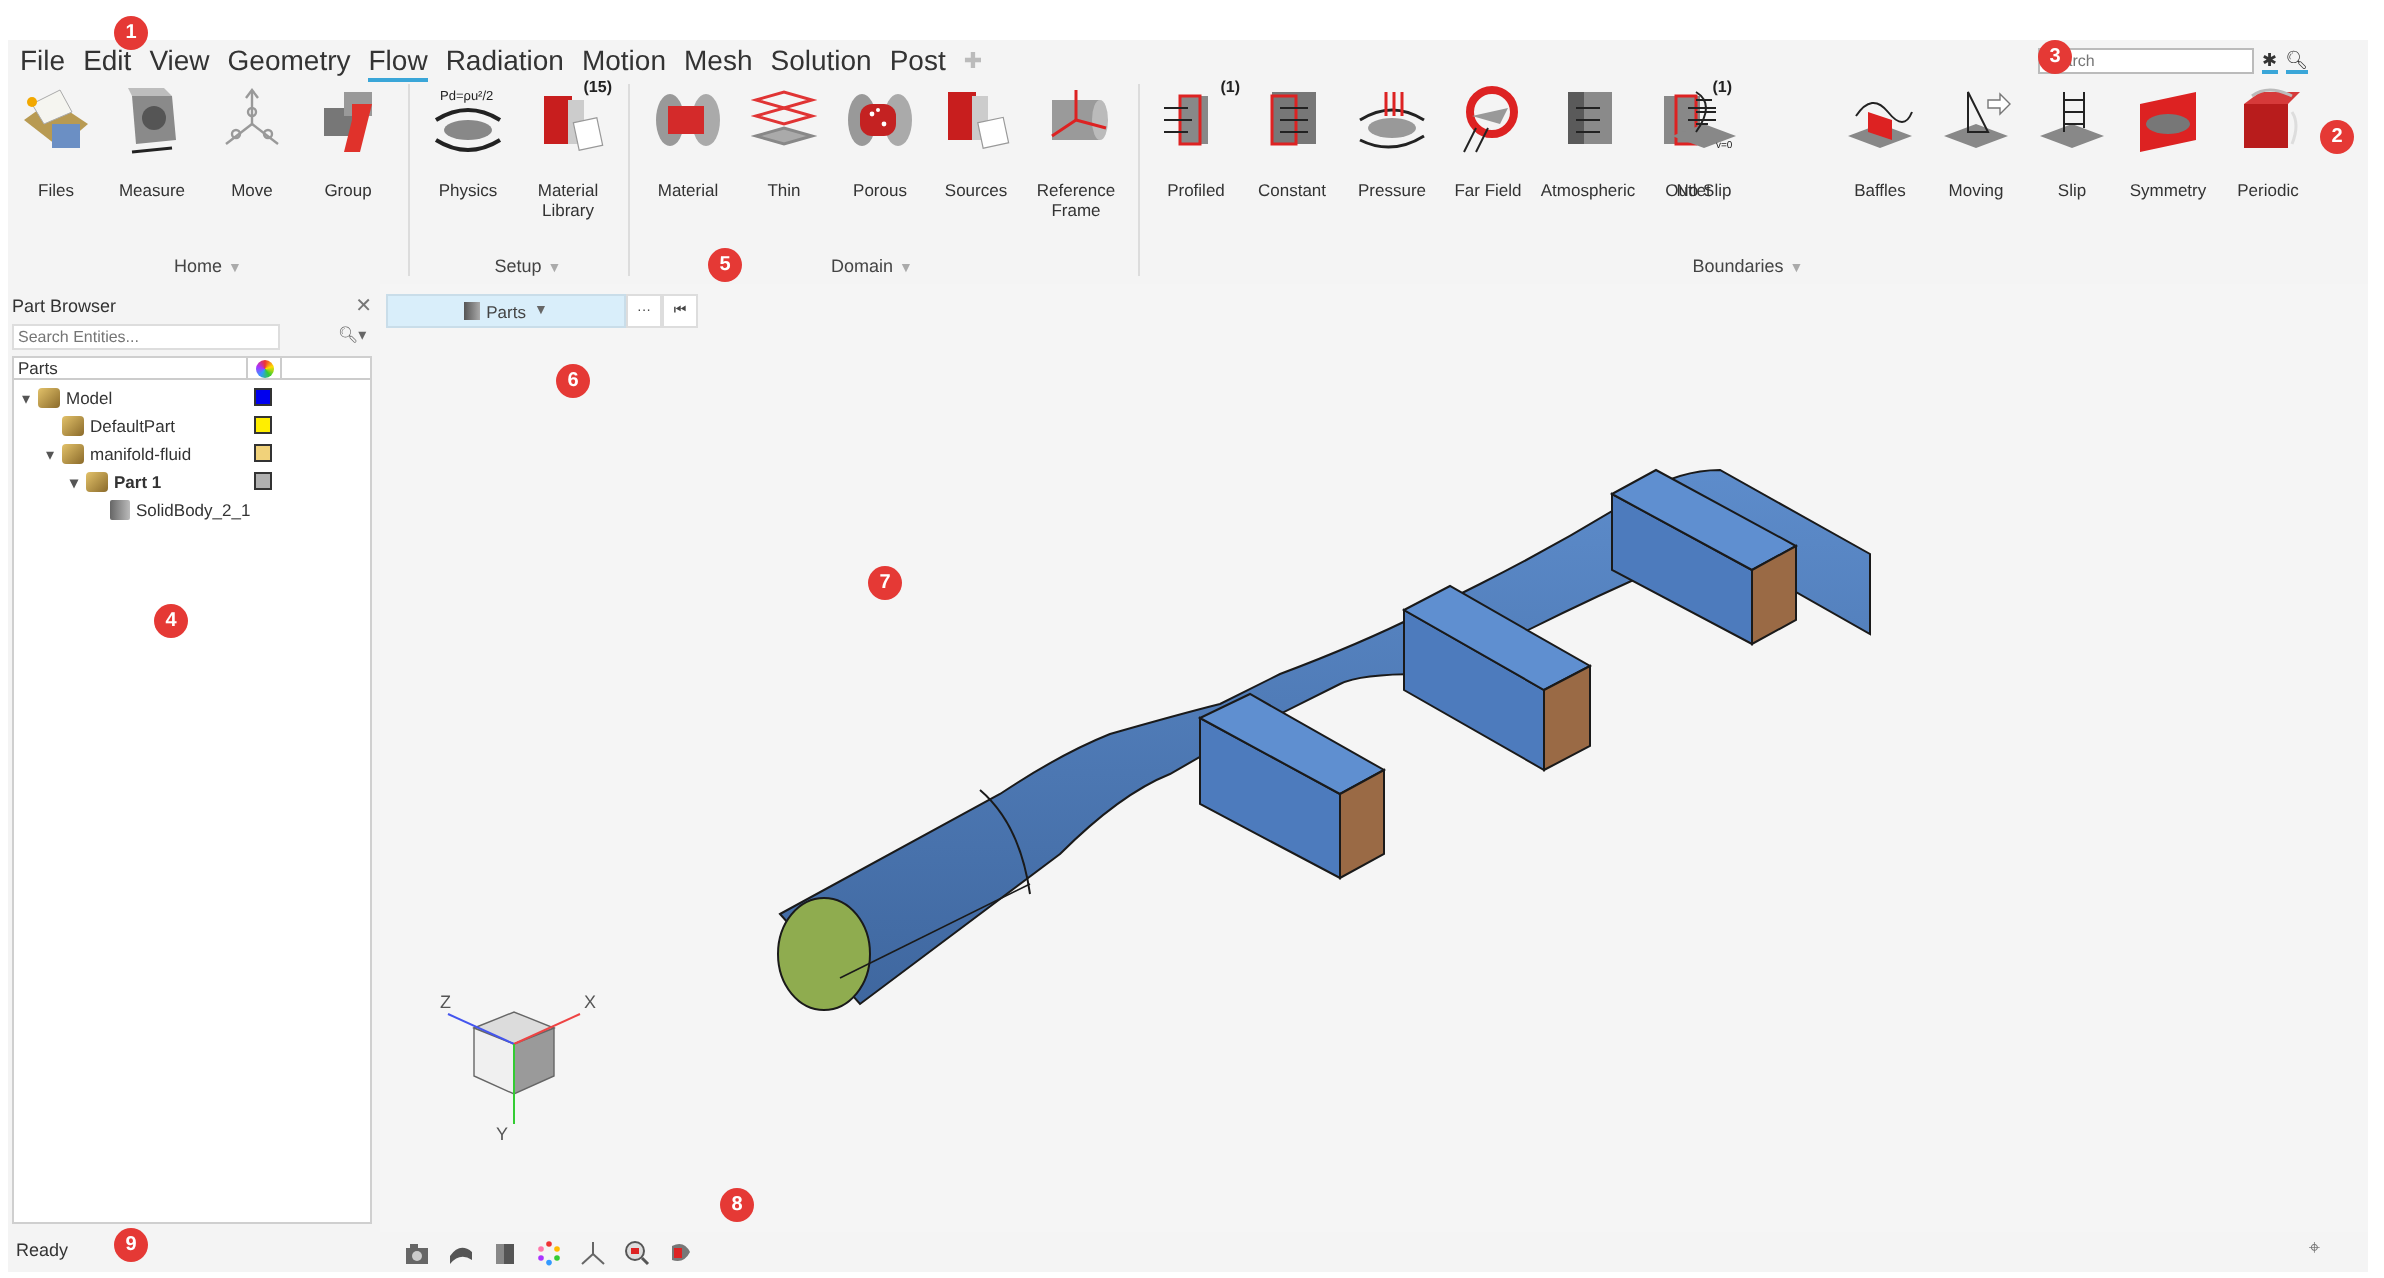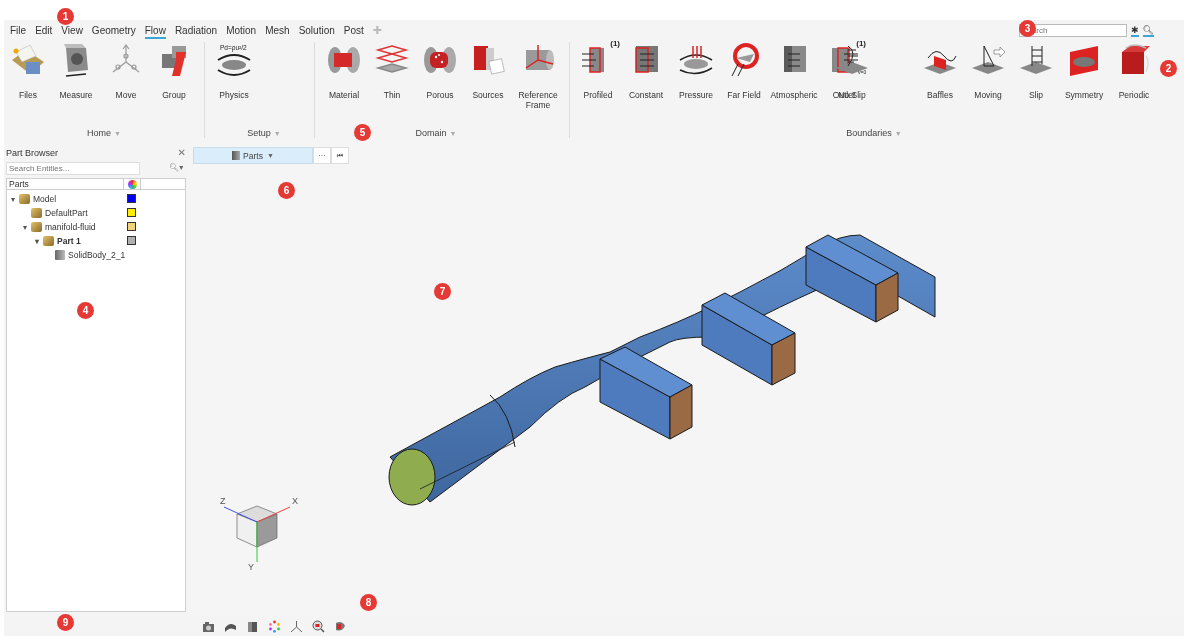--- a/index.html
+++ b/index.html
@@ -3,21 +3,21 @@
 <meta charset="utf-8">
 <style>
   * { box-sizing: border-box; margin: 0; padding: 0; }
   html, body { width: 1192px; height: 639px; overflow: hidden; background: #ffffff; }
   body { font-family: "Liberation Sans", sans-serif; font-size: 9px; color: #333; position: relative; }
 
   .app { position: absolute; left: 4px; top: 20px; width: 1180px; height: 616px; background: #f4f4f4; }
 
   
   .menubar { position: absolute; left: 0; top: 0; height: 20px; width: 100%; display: flex; align-items: center; padding-left: 6px; }
-  .menu-item { margin-right: 9px; font-size: 10px; color: #333; cursor: pointer; position: relative; padding: 3px 0; }
+  .menu-item { margin-right: 9px; font-size: 14px; color: #333; cursor: pointer; position: relative; padding: 3px 0; }
   .menu-item.active { border-bottom: 2px solid #3aa6d8; padding-bottom: 1px; }
   .menu-plus { color: #bbb; font-size: 11px; }
 
   .search-wrap { position: absolute; right: 30px; top: 4px; display: flex; align-items: center; gap: 4px; }
   .search-input { width: 108px; height: 13px; border: 1px solid #bbb; background: #fff; font-size: 8px; padding: 0 2px; font-family: "Liberation Sans", sans-serif; color: #555; }
   .search-btn { font-size: 9px; color: #333; border-bottom: 2px solid #3aa6d8; line-height: 10px; cursor: pointer; }
 
   
   .ribbon { position: absolute; left: 0; top: 20px; width: 100%; height: 100px; }
   .rgroup-sep { position: absolute; top: 2px; width: 1px; height: 96px; background: #dcdcdc; }
@@ -148,20 +148,31 @@
       <div class="ico">
         <svg width="36" height="36" viewBox="0 0 36 36">
             <text x="4" y="8" font-size="6.5" fill="#222" font-family="Liberation Sans, sans-serif">Pd=ρu²/2</text>
             <path d="M2 18 Q18 8 34 18" stroke="#222" stroke-width="2" fill="none"></path>
             <path d="M2 28 Q18 38 34 28" stroke="#222" stroke-width="2" fill="none"></path>
             <ellipse cx="18" cy="23" rx="12" ry="5" fill="#888"></ellipse>
           </svg>
       </div>
       <div class="lbl">Physics</div>
     </div>
+    <div class="rbtn" style="left:256px">
+      <div class="ico">
+        <svg width="36" height="36" viewBox="0 0 36 36">
+            <rect x="6" y="6" width="14" height="24" fill="#c81e1e"></rect>
+            <rect x="18" y="8" width="8" height="22" fill="#ccc"></rect>
+            <rect x="22" y="18" width="12" height="14" fill="#fff" stroke="#999" stroke-width=".6" transform="rotate(-12 28 25)"></rect>
+          </svg>
+      </div>
+      <span class="badge">(15)</span>
+      <div class="lbl">Material Library</div>
+    </div>
     <div class="glabel" style="left:220px;width:80px"><span>Setup</span><span class="caret">▼</span></div>
     <div class="rgroup-sep" style="left:310px"></div>
 
     <div class="rbtn" style="left:316px">
       <div class="ico">
         <svg width="36" height="36" viewBox="0 0 36 36">
             <ellipse cx="9" cy="18" rx="7" ry="13" fill="#999"></ellipse>
             <ellipse cx="27" cy="18" rx="7" ry="13" fill="#aaa"></ellipse>
             <rect x="8" y="11" width="18" height="14" fill="#d42a2a"></rect>
           </svg>
@@ -507,20 +518,24 @@
           <rect x="3.5" y="4" width="4" height="3" fill="#d22"></rect>
           <line x1="9" y1="9" x2="12" y2="12" stroke="#555" stroke-width="1.5"></line>
         </svg>
       <svg class="vbi" viewBox="0 0 13 13">
           <path d="M2 3 Q8 0 11 6 Q8 12 2 10Z" fill="#777"></path>
           <rect x="3" y="4" width="4" height="5" fill="#d22"></rect>
         </svg>
     </div>
   </div>
 
+  <div class="status">
+    <span class="txt">Ready</span>
+    <span class="pin">⌖</span>
+  </div>
 </div>
 
 <div class="callout" style="left:57px;top:8px">1</div>
 <div class="callout" style="left:1160px;top:60px">2</div>
 <div class="callout" style="left:1019px;top:20px">3</div>
 <div class="callout" style="left:77px;top:302px">4</div>
 <div class="callout" style="left:354px;top:124px">5</div>
 <div class="callout" style="left:278px;top:182px">6</div>
 <div class="callout" style="left:434px;top:283px">7</div>
 <div class="callout" style="left:360px;top:594px">8</div>

